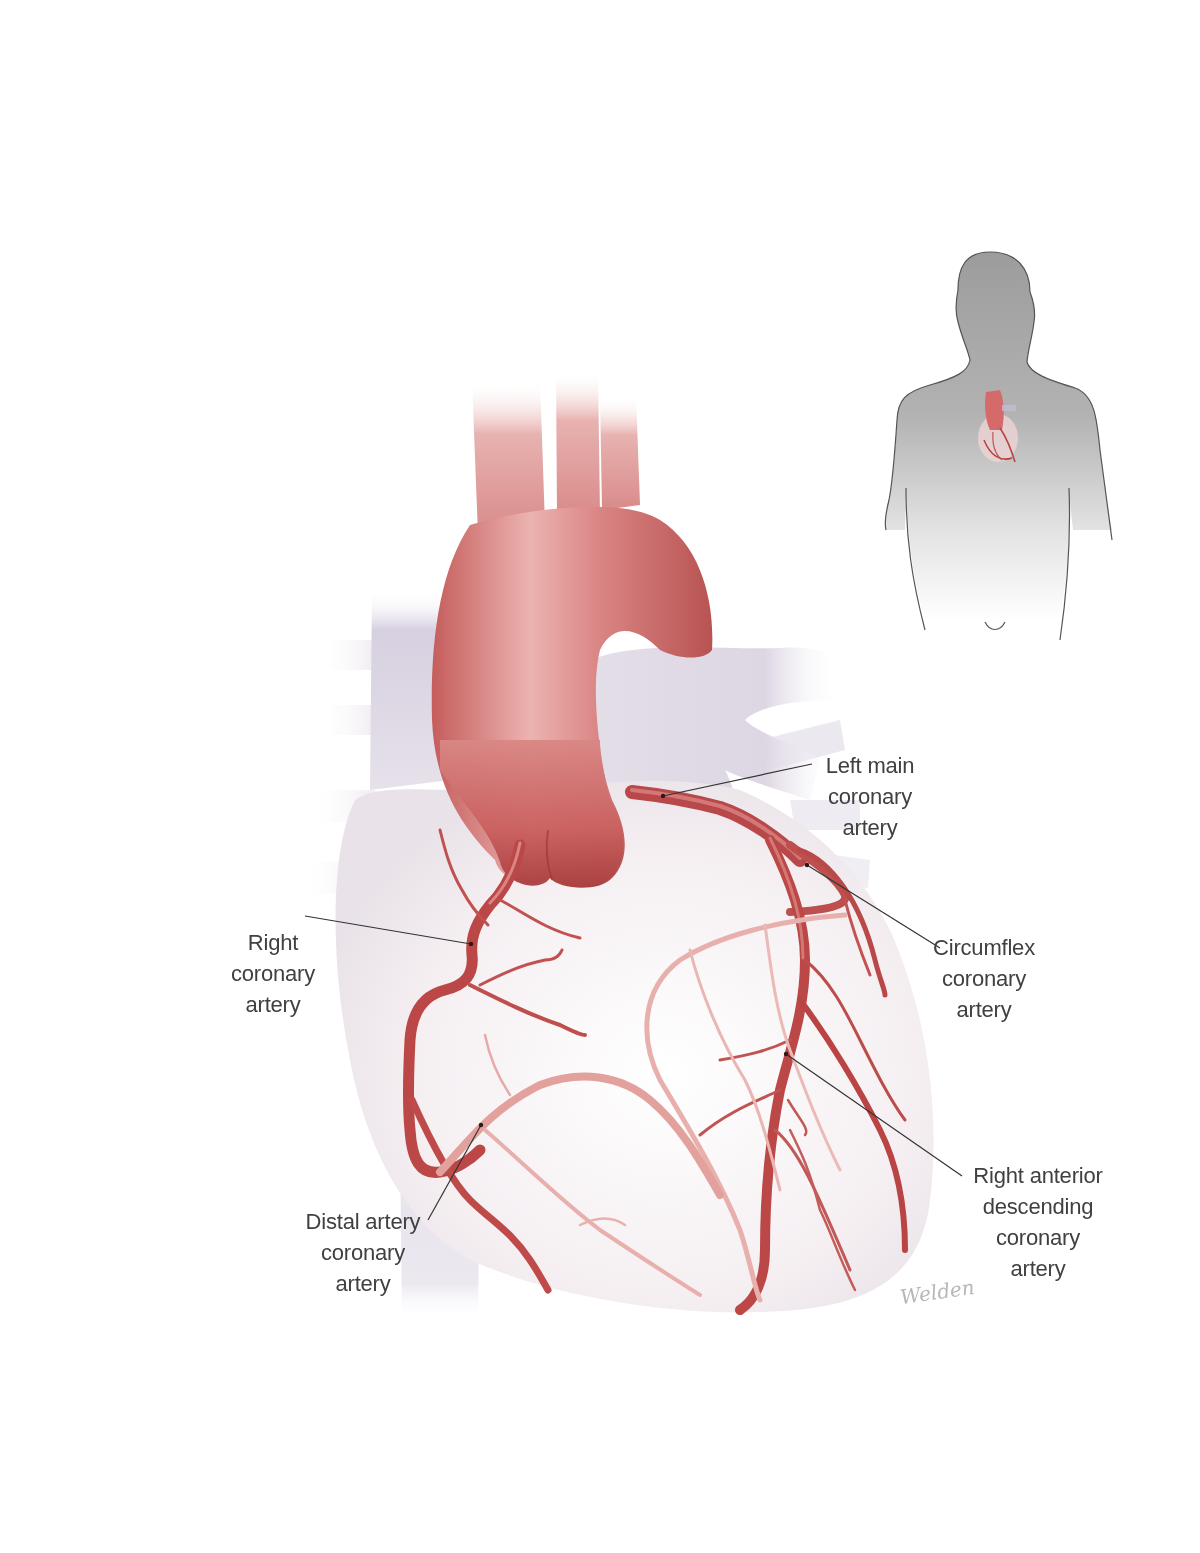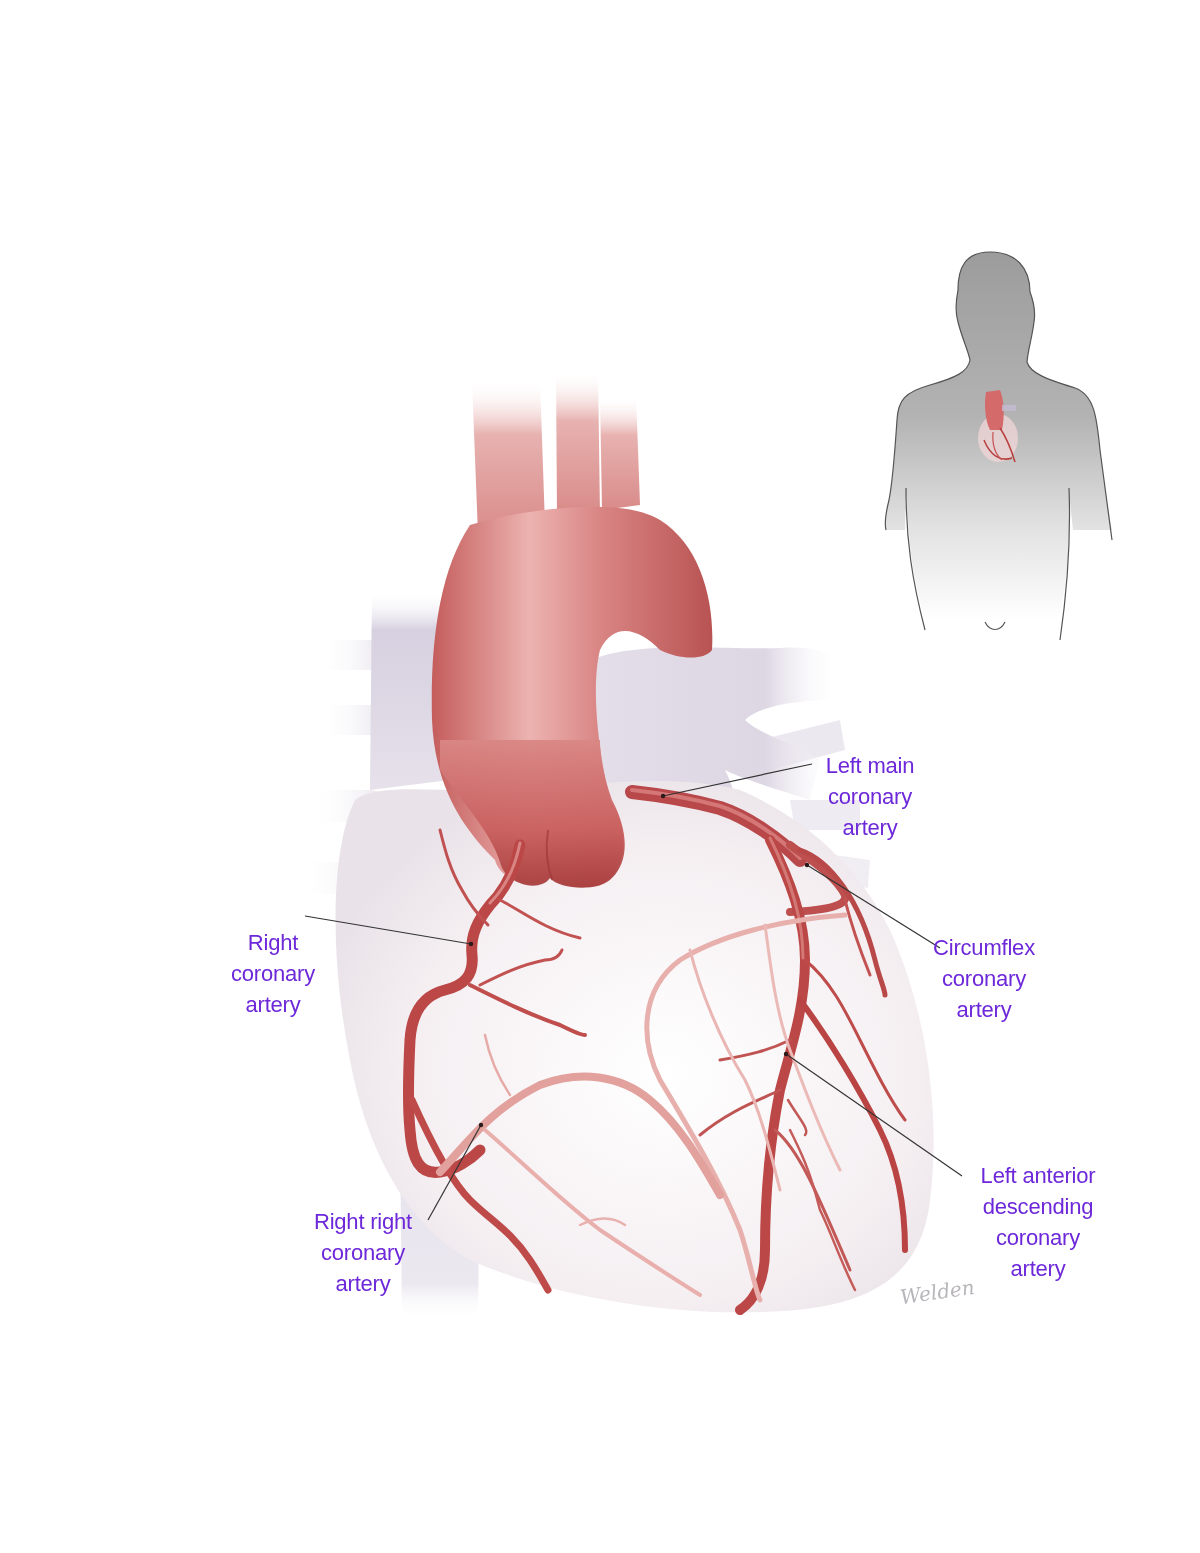--- a/index.html
+++ b/index.html
@@ -19,21 +19,21 @@
       left: 0;
       top: 0;
       width: 1200px;
       height: 1553px;
     }
     .label {
       position: absolute;
       font-family: "Liberation Sans", sans-serif;
       font-size: 22px;
       line-height: 31px;
-      color: #6d28d9;
+      color: #404040;
       text-align: center;
       white-space: nowrap;
       letter-spacing: -0.2px;
     }
     .label span { display: block; }
     .signature {
       position: absolute;
       font-family: "DejaVu Serif", serif;
       font-style: italic;
       font-size: 20px;
@@ -238,25 +238,25 @@
   <span>artery</span>
 </div>
 
 <div class="label" style="left:218px; top:927px; width:110px;">
   <span>Right</span>
   <span>coronary</span>
   <span>artery</span>
 </div>
 
 <div class="label" style="left:966px; top:1160px; width:144px;">
-  <span>Left anterior</span>
+  <span>Right anterior</span>
   <span>descending</span>
   <span>coronary</span>
   <span>artery</span>
 </div>
 
 <div class="label" style="left:298px; top:1206px; width:130px;">
-  <span>Right right</span>
+  <span>Distal artery</span>
   <span>coronary</span>
   <span>artery</span>
 </div>
 
 <div class="signature" style="left:900px; top:1280px;">Welden</div>
 
 </body></html>

